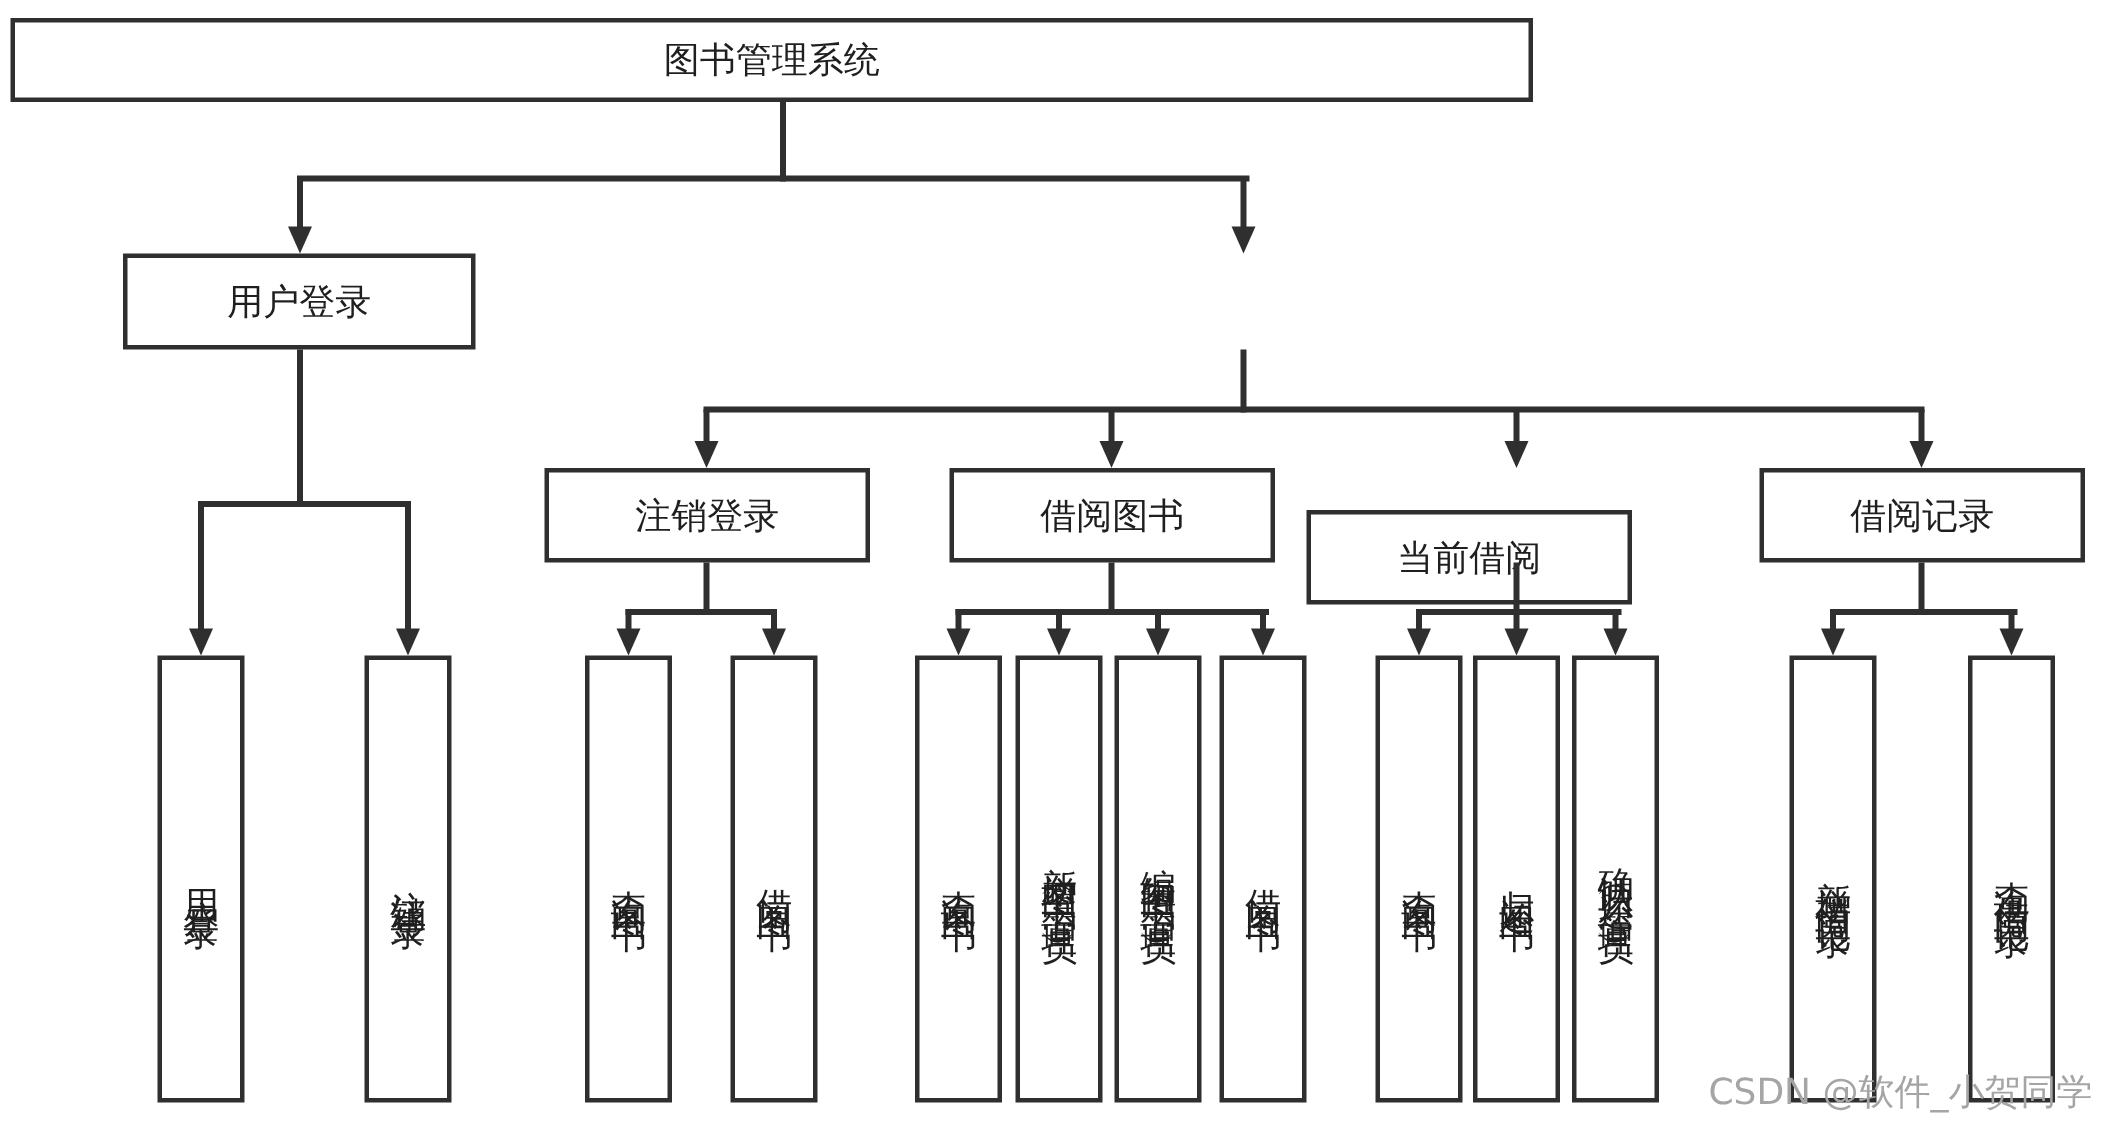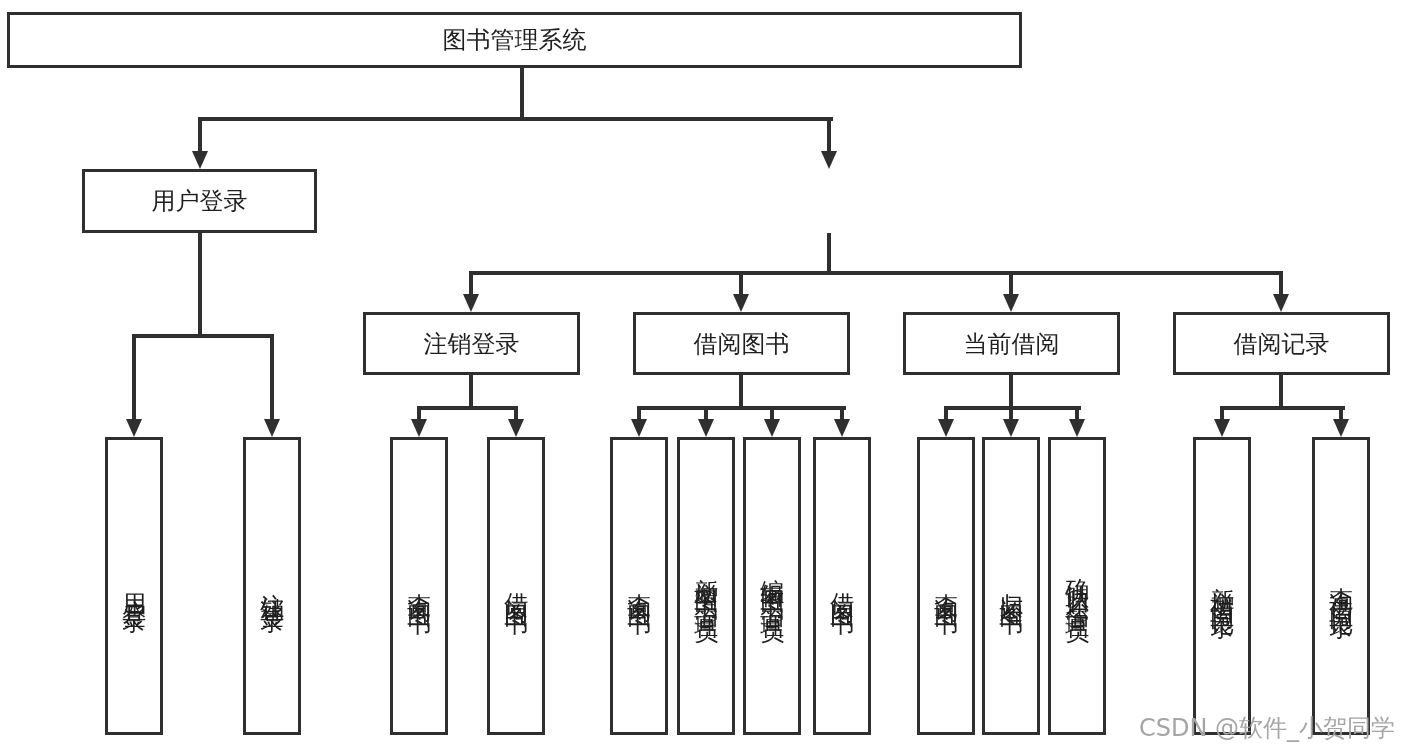--- a/index.html
+++ b/index.html
@@ -81,21 +81,21 @@
   <div class="ahead" style="left:463px;top:294px;"></div>
   <div class="vline" style="left:739px;top:273px;height:25px;"></div>
   <div class="ahead" style="left:733px;top:294px;"></div>
   <div class="vline" style="left:1009px;top:273px;height:25px;"></div>
   <div class="ahead" style="left:1003px;top:294px;"></div>
   <div class="vline" style="left:1279px;top:273px;height:25px;"></div>
   <div class="ahead" style="left:1273px;top:294px;"></div>
 
   <div class="node l2" style="left:363px;">注销登录</div>
   <div class="node l2" style="left:633px;">借阅图书</div>
-  <div class="node l2" style="left:903px;">当前借阅</div>
+  <div class="node l2" style="left:871px;margin-top:28px;">当前借阅</div>
   <div class="node l2" style="left:1173px;">借阅记录</div>
 
   <div class="vline" style="left:469px;top:375px;height:35px;"></div>
   <div class="hline" style="left:417px;top:406px;width:101px;"></div>
   <div class="vline" style="left:417px;top:406px;height:15px;"></div>
   <div class="ahead" style="left:411px;top:419px;"></div>
   <div class="vline" style="left:514px;top:406px;height:15px;"></div>
   <div class="ahead" style="left:508px;top:419px;"></div>
 
   <div class="vnode" style="left:390px;">

